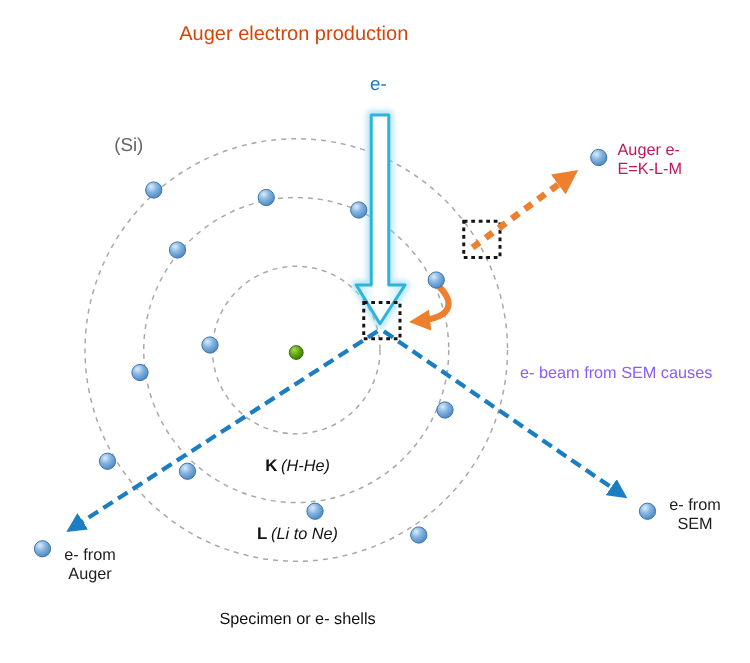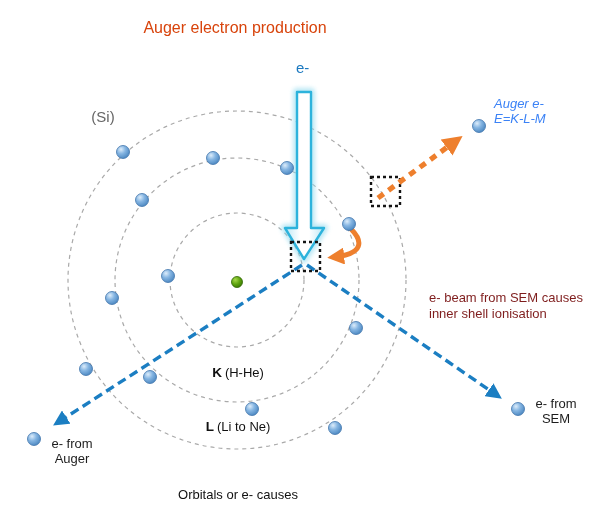--- a/index.html
+++ b/index.html
@@ -3,27 +3,27 @@
 <meta charset="utf-8">
 <style>
   html,body{margin:0;padding:0;background:#ffffff;}
   .canvas{position:relative;width:600px;height:530px;background:#ffffff;overflow:hidden;
           font-family:"Liberation Sans", sans-serif;}
   svg{position:absolute;left:0;top:0;}
   .lbl{position:absolute;white-space:nowrap;}
   .title{left:120px;top:19px;width:230px;text-align:center;font-size:16px;color:#d8430b;}
   .e-in{left:296px;top:59px;font-size:15px;color:#1b79c0;}
   .specimen{left:28px;top:84px;width:150px;text-align:center;font-size:15px;color:#666;line-height:1.45;white-space:normal;}
-  .auger{left:494px;top:96px;font-size:13px;color:#3b82f6;line-height:1.18;font-style:italic;}
-  .beam{left:429px;top:290px;font-size:13px;color:#7f1d1d;line-height:1.22;}
+  .auger{left:494px;top:112px;font-size:13px;color:#be185d;line-height:1.18;}
+  .beam{left:416px;top:290px;font-size:13px;color:#8b5cf6;line-height:1.22;}
   .fromsem{left:523px;top:397px;width:66px;text-align:center;font-size:13px;color:#1d1d1d;line-height:1.15;}
   .fromatom{left:40px;top:437px;width:64px;text-align:center;font-size:13px;color:#1d1d1d;line-height:1.15;}
   .shell{font-size:13px;color:#111;text-align:center;}
   .shell b{font-size:13.5px;}
-  .shell span{margin-left:3px;}
+  .shell span{margin-left:3px;font-style:italic;}
   .k{left:188px;top:365px;width:100px;}
   .l{left:178px;top:419px;width:120px;text-align:center;}
   .m{left:168px;top:472px;width:140px;}
   .orb{left:158px;top:487px;width:160px;text-align:center;font-size:13px;color:#111;}
 </style>
 </head>
 <body>
 
 <div class="canvas">
 
@@ -108,34 +108,33 @@
     <span>(Si)</span>
   </div>
 
   <div class="lbl auger">
     <span>Auger e-</span><br>
     <span>E=K-L-M</span>
   </div>
 
   <div class="lbl beam">
     <span>e- beam from SEM causes</span><br>
-    <span>inner shell ionisation</span>
   </div>
 
   <div class="lbl fromsem">
     <span>e- from</span><br>
     <span>SEM</span>
   </div>
 
   <div class="lbl fromatom">
     <span>e- from</span><br>
     <span>Auger</span>
   </div>
 
   <div class="lbl shell k">
     <b>K</b><span>(H-He)</span>
   </div>
   <div class="lbl shell l">
     <b>L</b><span>(Li to Ne)</span>
   </div>
-  <div class="lbl orb">Orbitals or e- causes</div>
+  <div class="lbl orb">Specimen or e- shells</div>
 
 </div>
 
 </body></html>

